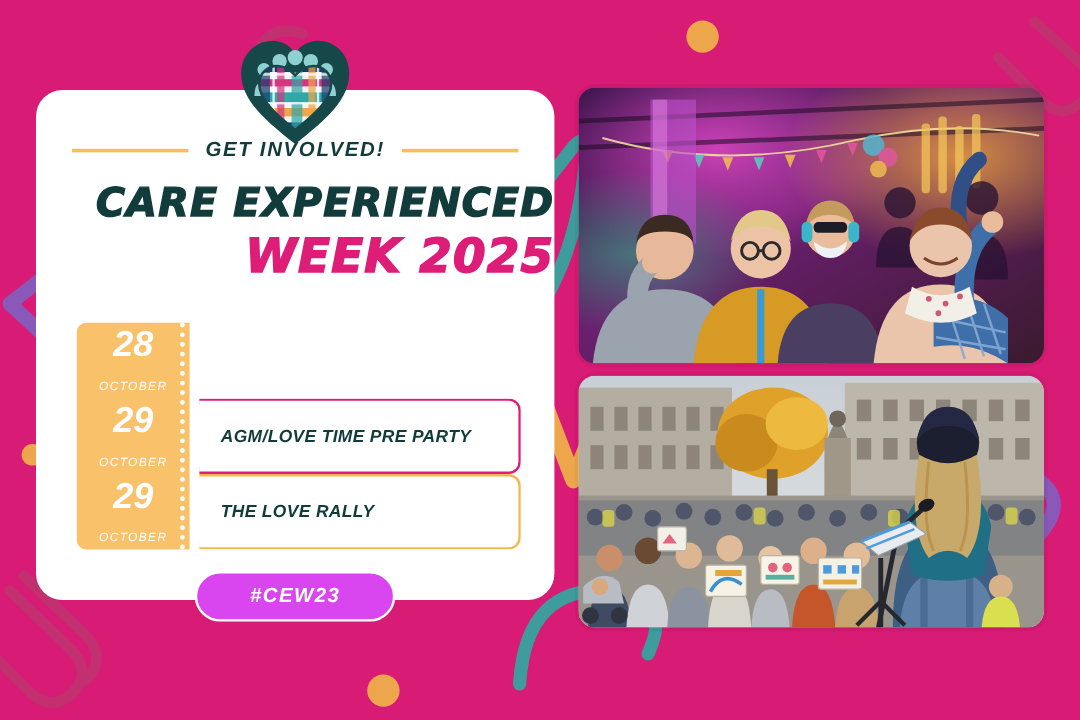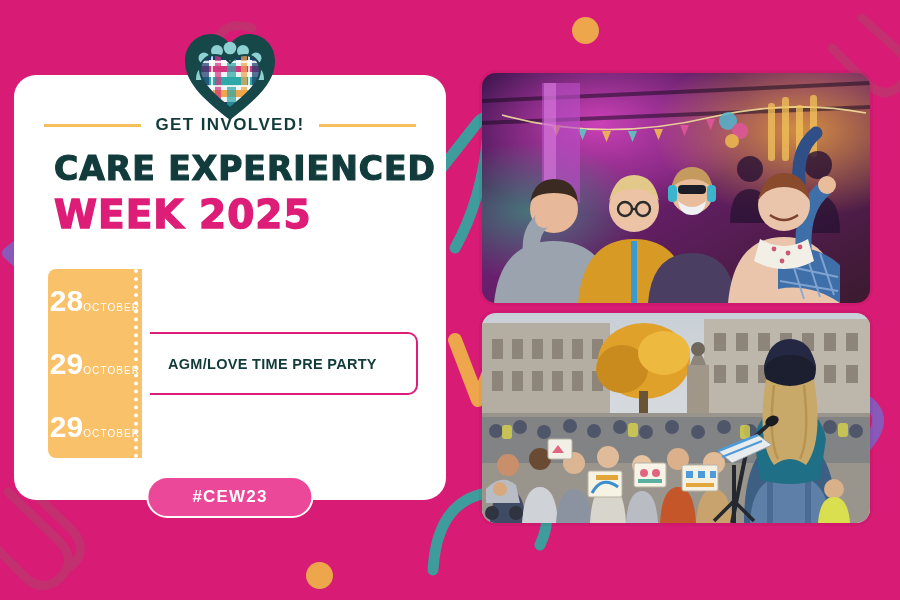--- a/index.html
+++ b/index.html
@@ -12,39 +12,39 @@
   }
   .stage { position:absolute; inset:0; width:900px; height:600px; overflow:hidden; }
 
   
   .deco { position:absolute; pointer-events:none; }
 
   .dot-orange { border-radius:50%; background:#eda64b; }
 
   
   .card {
-    position:absolute; left:14px; top:75px; width:432px; height:425px;
-    background:#ffffff; border-radius:22px; z-index:5;
+    position:absolute; left:30px; top:75px; width:432px; height:425px;
+    background:#ffffff; border-radius:22px; z-index:5;font-style:italic;
   }
 
   
   .logo { position:absolute; left:50%; top:-47px; transform:translateX(-50%); z-index:7; }
 
   .kicker-row {
     display:flex; align-items:center; justify-content:center;
     gap:14px; margin-top:40px; padding:0 30px;
   }
   .rule { height:3px; background:#f6bf5e; flex:1 1 auto; max-width:100px; }
   .kicker {
     font-size:17px; font-weight:bold; letter-spacing:1.4px;
     color:#123b3b; white-space:nowrap;
   }
 
   .title-1, .title-2 {
-    text-align:left; font-weight:bold; letter-spacing:1px;
+    text-align:right; font-weight:bold; letter-spacing:1px;
     font-family:"DejaVu Sans", sans-serif;
     padding-left:40px;
   }
   .title-1 {
     font-size:33px; color:#123b3b; margin-top:14px;
     -webkit-text-stroke:1.2px #123b3b;
   }
   .title-2 {
     font-size:39px; color:#dd1d77; margin-top:4px;
     -webkit-text-stroke:1.4px #dd1d77;
@@ -58,39 +58,39 @@
   }
   .perf {
     position:absolute; left:86px; top:0; width:0; height:100%;
     border-left:4px dotted #ffffff;
   }
   .ev-row {
     position:relative; display:flex; align-items:stretch;
     height:63px; margin-bottom:0;
   }
   .ev-date {
-    width:94px; flex:0 0 94px; display:flex; flex-direction:row;
+    width:94px; flex:0 0 94px; display:flex; flex-direction:column;
     align-items:center; justify-content:center; color:#ffffff;
     position:relative; z-index:2;
   }
   .ev-day { font-size:30px; font-weight:bold; line-height:1; }
   .ev-month { font-size:10px; letter-spacing:1.1px; margin-top:14px; }
   .ev-label {
     flex:1 1 auto; display:flex; align-items:center;
     background:#ffffff; border:2px solid #f6b64f;
     border-left:none; border-radius:0 10px 10px 0;
     padding-left:18px; font-size:14.5px; font-weight:bold;
     color:#123b3b; letter-spacing:.3px; margin-left:8px;
   }
   .ev-row.highlight .ev-label { border-color:#dd1d77; }
 
   
   .hashtag {
     position:absolute; left:50%; bottom:-18px; transform:translateX(-50%);
-    background:#ec4899; color:#ffffff; border:2px solid #ffffff;
+    background:#d946ef; color:#ffffff; border:2px solid #ffffff;
     border-radius:30px; padding:9px 44px; font-size:17px;
     font-weight:bold; letter-spacing:1.2px; z-index:8; white-space:nowrap;
   }
 
   
   .photo {
     position:absolute; border-radius:14px; overflow:hidden; z-index:4;
     box-shadow:0 0 0 3px rgba(0,0,0,.04);
   }
   .photo-top { left:482px; top:73px; width:388px; height:230px; }
@@ -205,20 +205,21 @@
           <span class="ev-month">OCTOBER</span>
         </div>
         <div class="ev-label">AGM/LOVE TIME PRE PARTY</div>
       </div>
 
       <div class="ev-row">
         <div class="ev-date">
           <span class="ev-day">29</span>
           <span class="ev-month">OCTOBER</span>
         </div>
+        <div class="ev-label">THE LOVE RALLY</div>
       </div>
     </div>
 
     <div class="hashtag">#CEW23</div>
   </div>
 
   <div class="photo photo-top">
     <svg viewBox="0 0 388 230" preserveAspectRatio="xMidYMid slice">
       <defs>
         <linearGradient id="clubBg" x1="0" y1="0" x2="1" y2="1">

